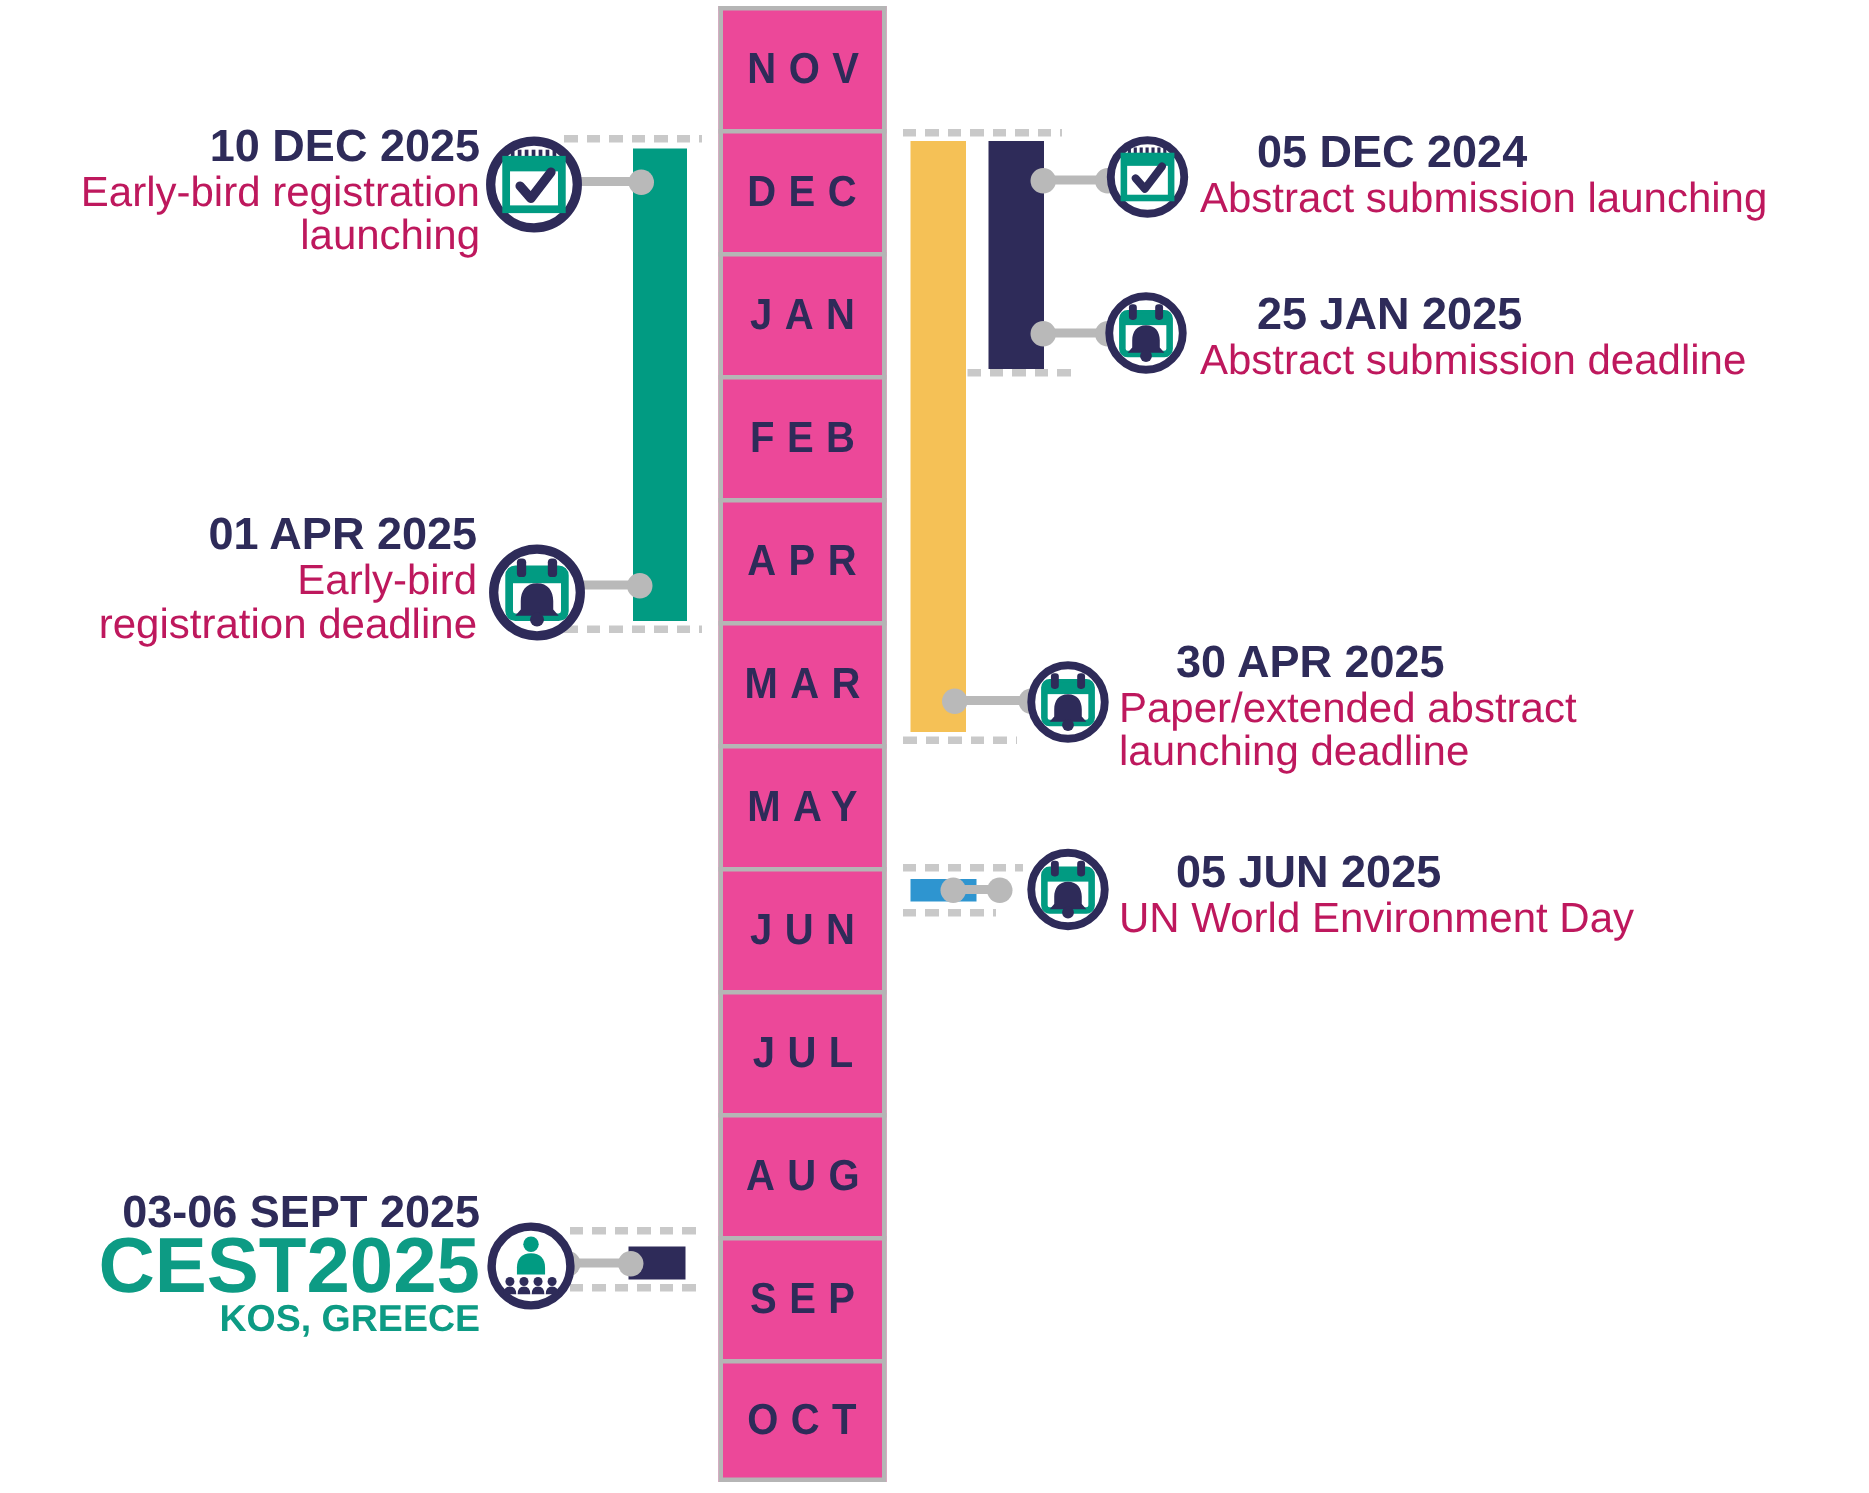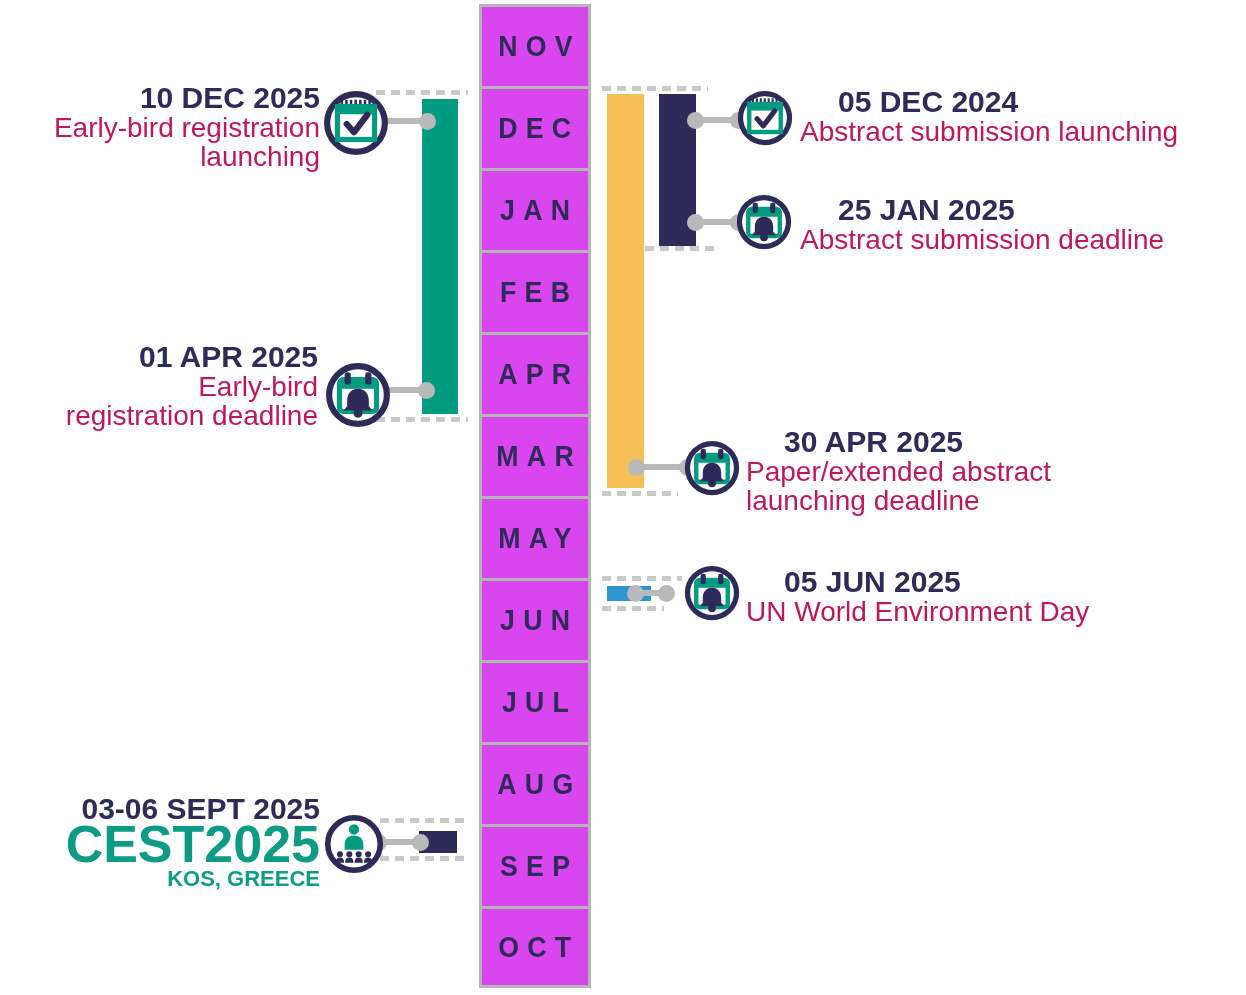--- a/index.html
+++ b/index.html
@@ -3,21 +3,21 @@
 <meta charset="utf-8">
 <style>
   html,body { margin:0; padding:0; background:#ffffff; }
   .canvas {
     position:relative; width:1246px; height:995px; background:#ffffff;
     font-family:"Liberation Sans", sans-serif; overflow:hidden;
   }
   
   .months { position:absolute; left:479px; top:4px; width:112px; }
   .month-cell {
-    box-sizing:border-box; width:112px; height:82px; background:#d946ef;
+    box-sizing:border-box; width:112px; height:82px; background:#ec4899;
     border-left:3px solid #b5b5b5; border-right:3px solid #b5b5b5; border-top:3px solid #b5b5b5;
     display:flex; align-items:center; justify-content:center;
   }
   .month-cell:last-child { border-bottom:3px solid #b5b5b5; }
   .month-label {
     color:#2e2b59; font-weight:700; font-size:29px; letter-spacing:9px; padding-left:9px;
     transform:scaleX(.92);
   }
   
   .bar { position:absolute; }
@@ -30,21 +30,21 @@
   .cline { position:absolute; height:6px; background:#b9b9b9; border-radius:3px; }
   .cdot  { position:absolute; width:17px; height:17px; border-radius:50%; background:#b9b9b9; }
   
   .icon { position:absolute; }
   
   .ev { position:absolute; white-space:nowrap; }
   .ev.right-align { text-align:right; }
   .ev .date { color:#2e2b59; font-weight:700; font-size:30px; line-height:31px;margin-left:38px; }
   .ev .desc { color:#be185d; font-weight:400; font-size:28px; line-height:29px; }
   .ev .conf-name { color:#0d9b84; font-weight:700; font-size:52px; line-height:40px;padding-left:36px; }
-  .ev .conf-loc  { color:#0d9b84; font-weight:700; font-size:22px; line-height:30px; }
+  .ev .conf-loc  { color:#0d9b84; font-weight:700; font-size:25px; line-height:30px; }
 </style>
 </head>
 <body>
 
 <div class="canvas">
 
   <div class="months">
     <div class="month-cell">
         <span class="month-label">NOV</span>
       </div>

